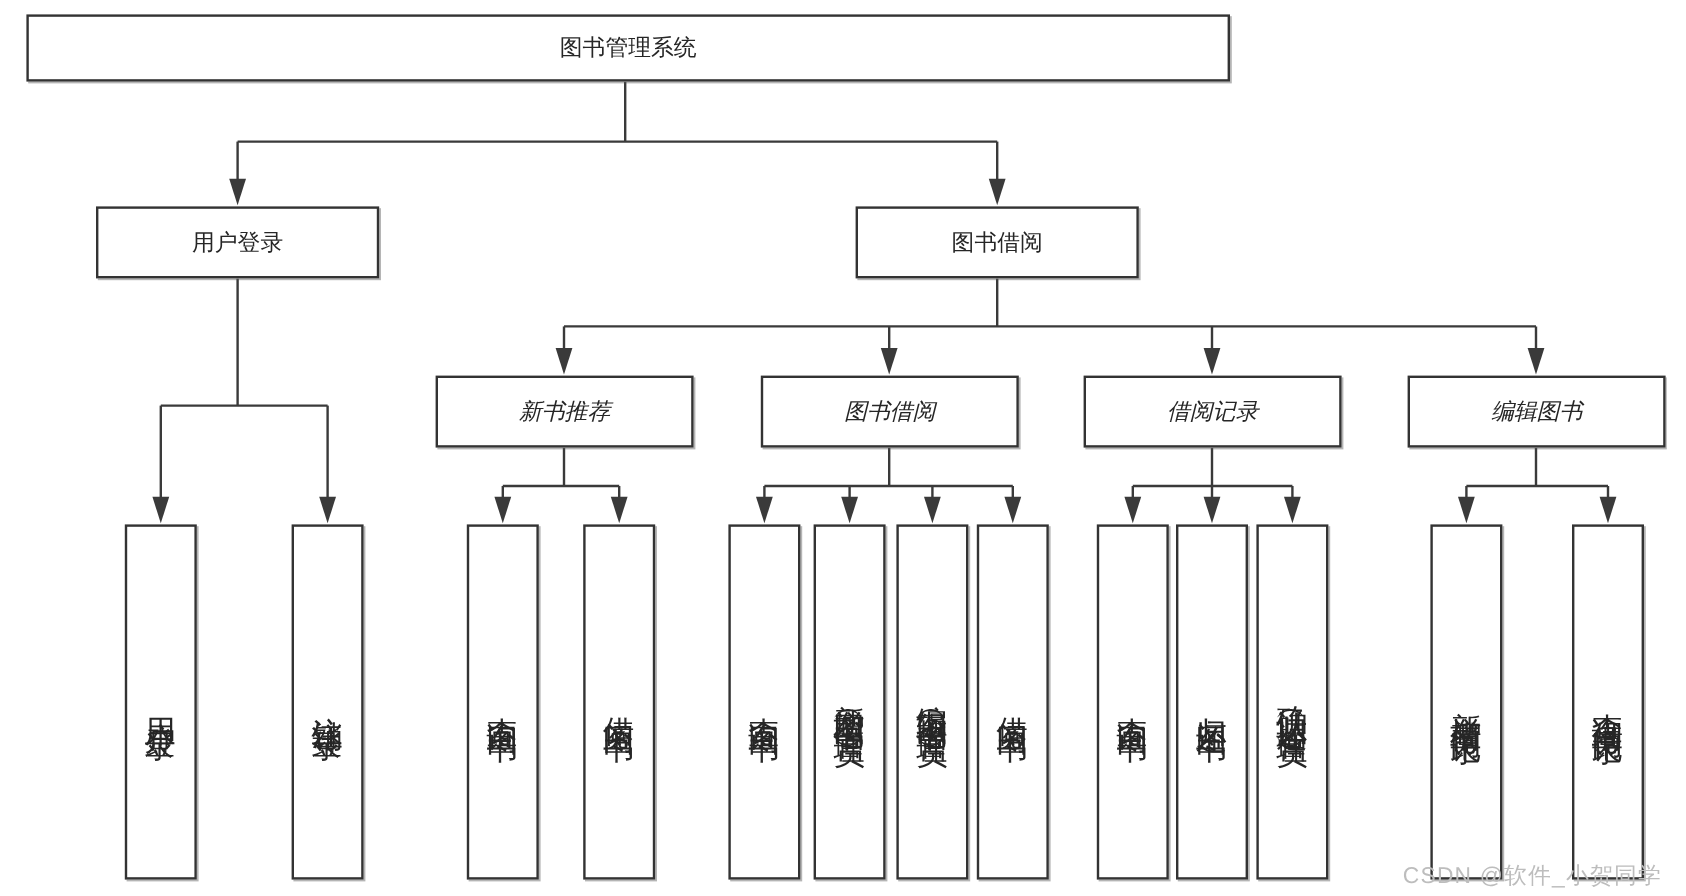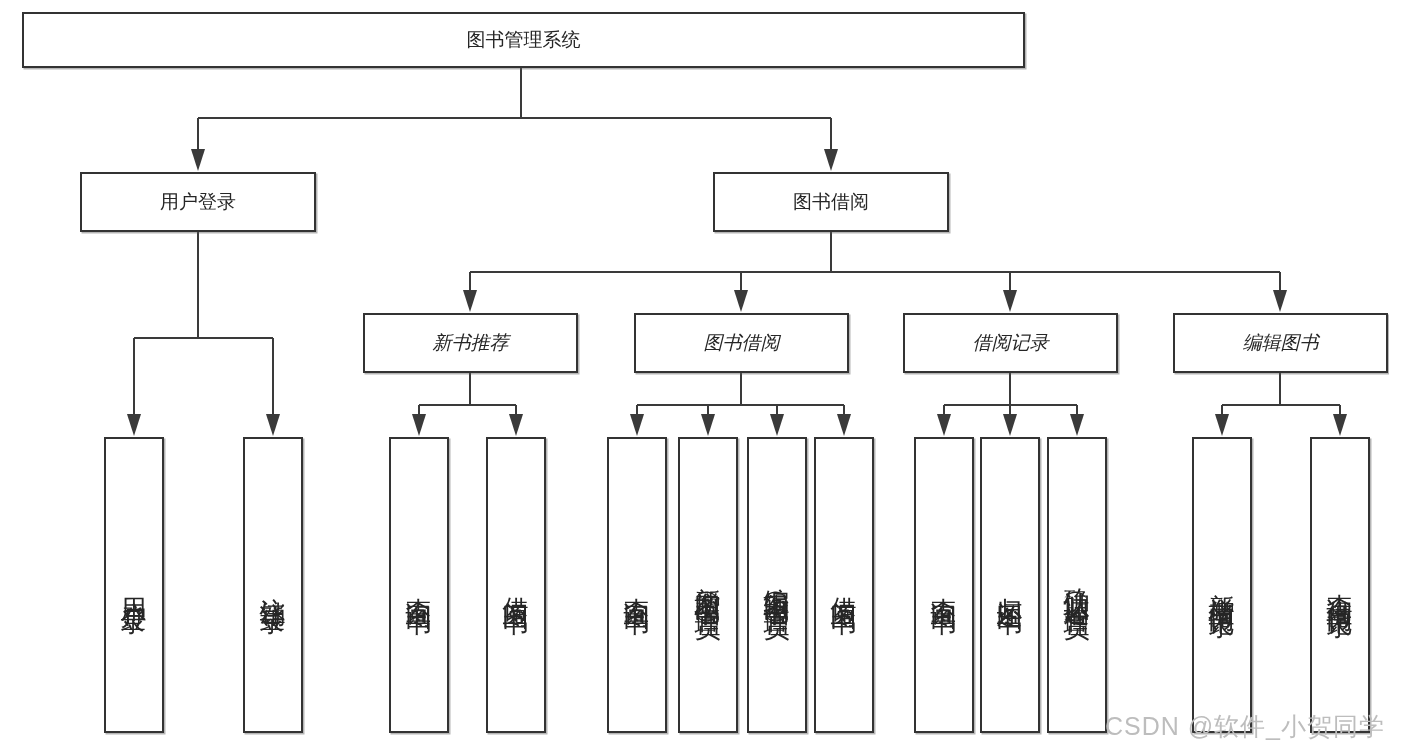--- a/index.html
+++ b/index.html
@@ -47,21 +47,21 @@
     font-size: 26px;
     writing-mode: vertical-rl;
     text-orientation: mixed;
     letter-spacing: 4px;
     line-height: 1;
   }
   .watermark {
     position: absolute;
     right: 4px;
     bottom: 4px;
-    font-size: 25px;
+    font-size: 19px;
     color: var(--watermark);
     z-index: 5;
     letter-spacing: 1px;
   }
 </style>
 </head>
 <body>
 
 <div class="canvas">
 

